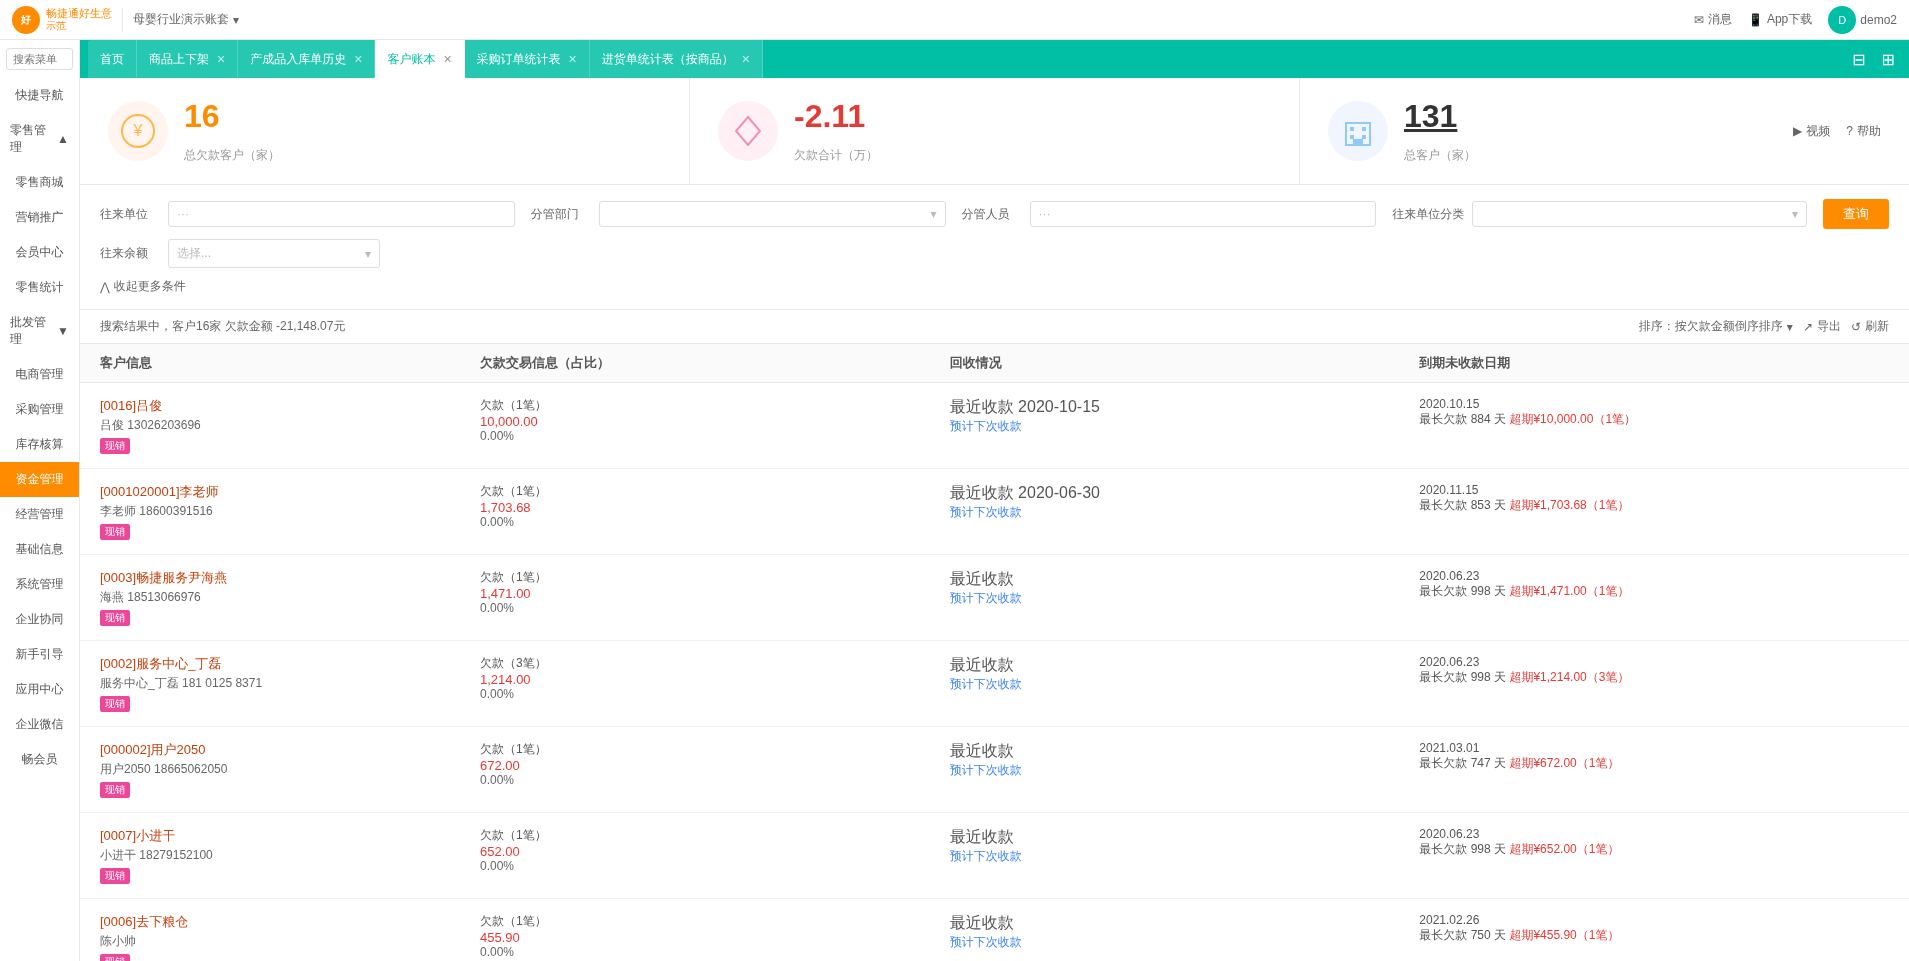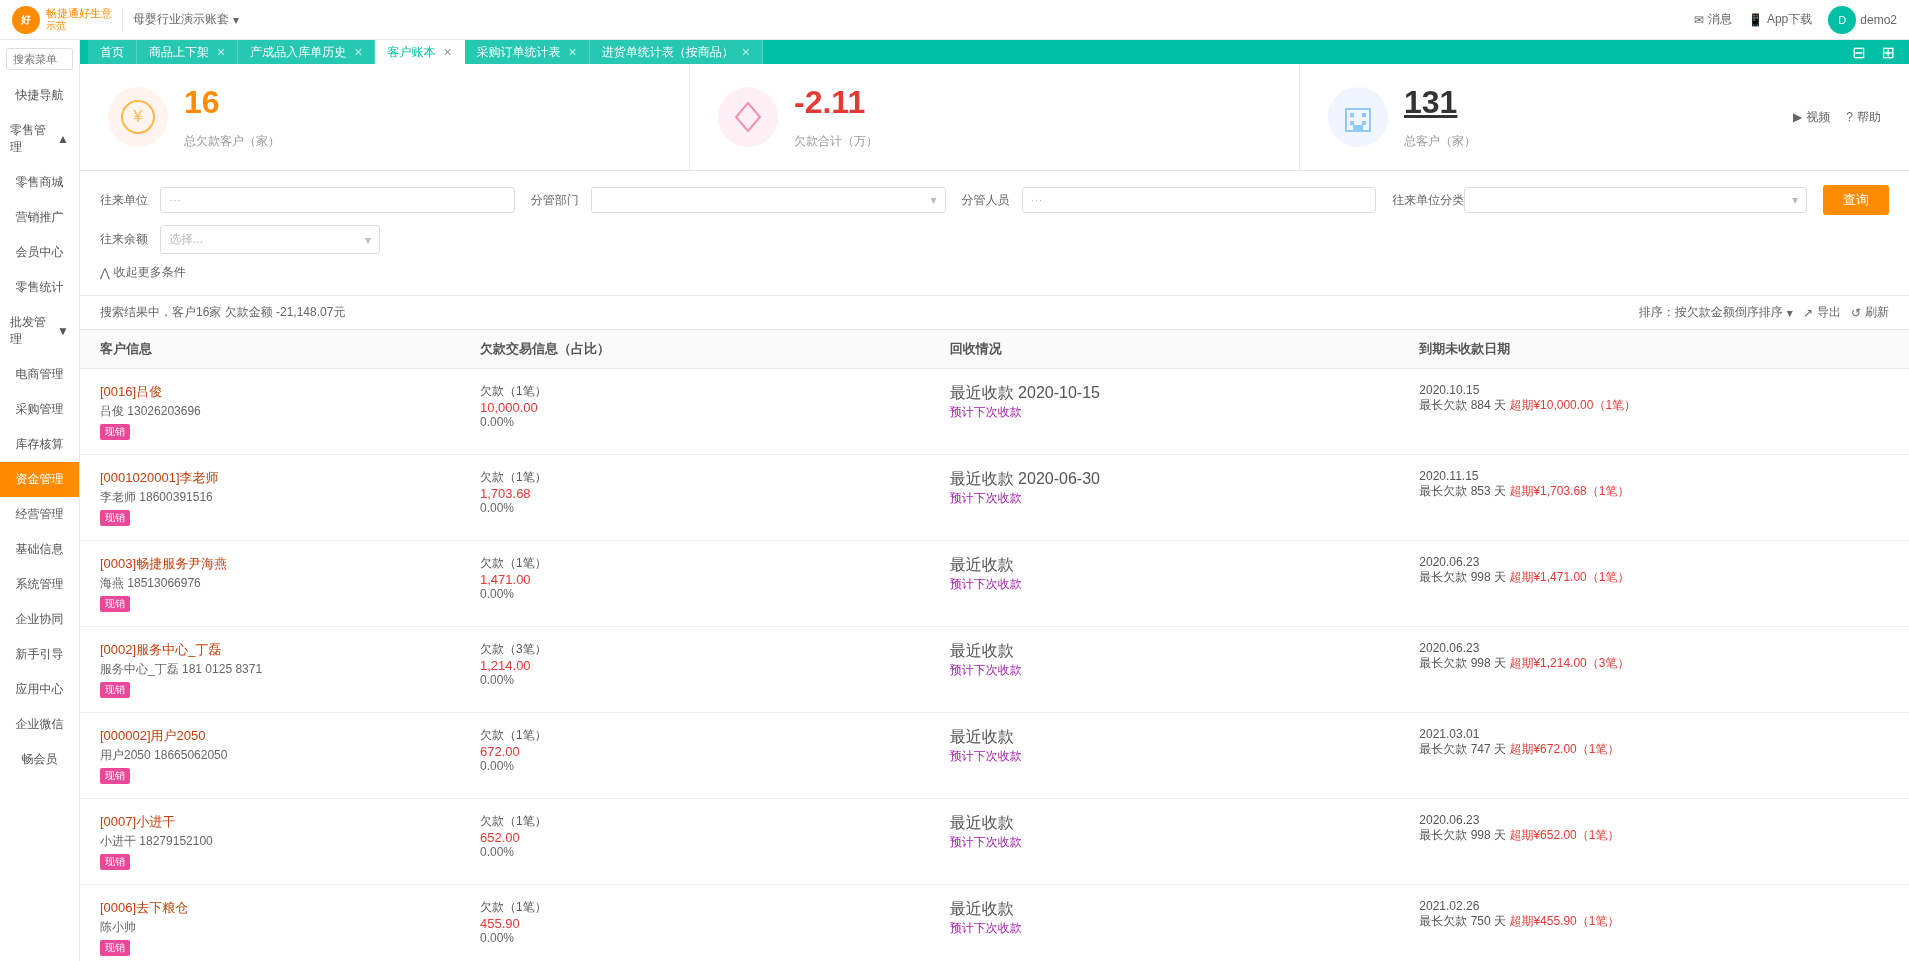--- a/index.html
+++ b/index.html
@@ -4,21 +4,21 @@
   <style>
     * { box-sizing: border-box; margin: 0; padding: 0; }
     body { font-family: 'Microsoft YaHei', Arial, sans-serif; font-size: 13px; background: #f5f5f5; color: #333; overflow: hidden; height: 961px; }
 
     
     .app-container { display: flex; flex-direction: column; height: 100%; }
     .top-bar { display: flex; align-items: center; background: #fff; height: 40px; border-bottom: 1px solid #e8e8e8; padding: 0 12px; }
     .main-layout { display: flex; flex: 1; overflow: hidden; }
     .sidebar { width: 80px; background: #fff; border-right: 1px solid #e8e8e8; display: flex; flex-direction: column; overflow-y: auto; }
     .content-area { flex: 1; display: flex; flex-direction: column; overflow: hidden; }
-    .tab-bar { background: #00bfa5; display: flex; align-items: center; height: 24px; padding: 0 8px; }
+    .tab-bar { background: #00bfa5; display: flex; align-items: center; height: 38px; padding: 0 8px; }
     .main-content { flex: 1; overflow-y: auto; background: #f0f2f5; padding: 0; }
 
     
     .logo-area { display: flex; align-items: center; gap: 6px; min-width: 88px; }
     .logo-icon { width: 28px; height: 28px; background: #ff8c00; border-radius: 50%; display: flex; align-items: center; justify-content: center; color: white; font-size: 10px; font-weight: bold; }
     .logo-text { font-size: 11px; color: #ff8c00; }
     .store-selector { display: flex; align-items: center; gap: 4px; font-size: 12px; color: #666; cursor: pointer; }
     .top-right { display: flex; align-items: center; gap: 16px; margin-left: auto; }
     .top-icon-btn { display: flex; align-items: center; gap: 4px; font-size: 12px; color: #666; cursor: pointer; }
     .avatar { width: 28px; height: 28px; border-radius: 50%; background: #ccc; overflow: hidden; display: flex; align-items: center; justify-content: center; font-size: 11px; color: #fff; background: #00bfa5; }
@@ -50,21 +50,21 @@
     .stat-value.red { color: #e53935; }
     .stat-value.dark { color: #333; text-decoration: underline; }
     .stat-label { font-size: 12px; color: #999; margin-top: 12px; }
     .stat-right { display: flex; align-items: center; gap: 16px; margin-left: auto; font-size: 12px; color: #666; }
     .stat-help { display: flex; align-items: center; gap: 4px; cursor: pointer; }
 
     
     .filter-area { background: white; padding: 14px 20px; border-bottom: 1px solid #e8e8e8; }
     .filter-row { display: flex; align-items: center; gap: 16px; margin-bottom: 10px; }
     .filter-row:last-child { margin-bottom: 0; }
-    .filter-item { display: flex; align-items: center; flex: 1; }
+    .filter-item { display: flex; align-items: center; gap: 8px; flex: 1; }
     .filter-label { font-size: 12px; color: #666; white-space: nowrap; min-width: 60px; }
     .filter-input { flex: 1; border: 1px solid #ddd; border-radius: 3px; padding: 5px 8px; font-size: 12px; display: flex; align-items: center; justify-content: space-between; cursor: pointer; background: white; min-width: 0; }
     .filter-input span { color: #bbb; }
     .search-btn { background: #ff8c00; color: white; border: none; padding: 6px 20px; border-radius: 3px; cursor: pointer; font-size: 13px; }
     .collapse-btn { display: flex; align-items: center; gap: 4px; font-size: 12px; color: #666; cursor: pointer; background: none; border: none; }
     .filter-center { text-align: center; margin-top: 4px; }
 
     
     .result-bar { display: flex; align-items: center; justify-content: space-between; padding: 8px 20px; background: white; border-bottom: 1px solid #e8e8e8; font-size: 12px; color: #666; }
     .result-actions { display: flex; align-items: center; gap: 10px; }
@@ -76,21 +76,21 @@
     .table-row-item { display: grid; grid-template-columns: 380px 1fr 1fr 1fr; padding: 14px 20px; border-bottom: 1px solid #f0f0f0; align-items: start; }
     .customer-name { color: #c2410c; cursor: pointer; font-size: 13px; text-decoration: none; }
     .customer-phone { color: #666; font-size: 12px; margin-top: 2px; }
     .customer-tag { display: inline-block; background: #ec4899; color: white; font-size: 10px; padding: 1px 5px; border-radius: 2px; margin-top: 4px; }
     .debt-amount { color: #e53935; font-size: 13px; }
     .debt-count { color: #555; font-size: 12px; }
     .debt-ratio { color: #666; font-size: 12px; }
     .overdue-text { color: #e53935; font-size: 12px; cursor: pointer; }
     .overdue-normal { color: #555; font-size: 12px; }
     .payment-date { color: #555; font-size: 16px; }
-    .payment-info { color: #a21caf; font-size: 12px; }
+    .payment-info { color: #3b82f6; font-size: 12px; }
 
     
     ::-webkit-scrollbar { width: 6px; }
     ::-webkit-scrollbar-track { background: #f1f1f1; }
     ::-webkit-scrollbar-thumb { background: #ccc; border-radius: 3px; }
   </style>
 </head>
 <body>
 
 <div class="app-container">

